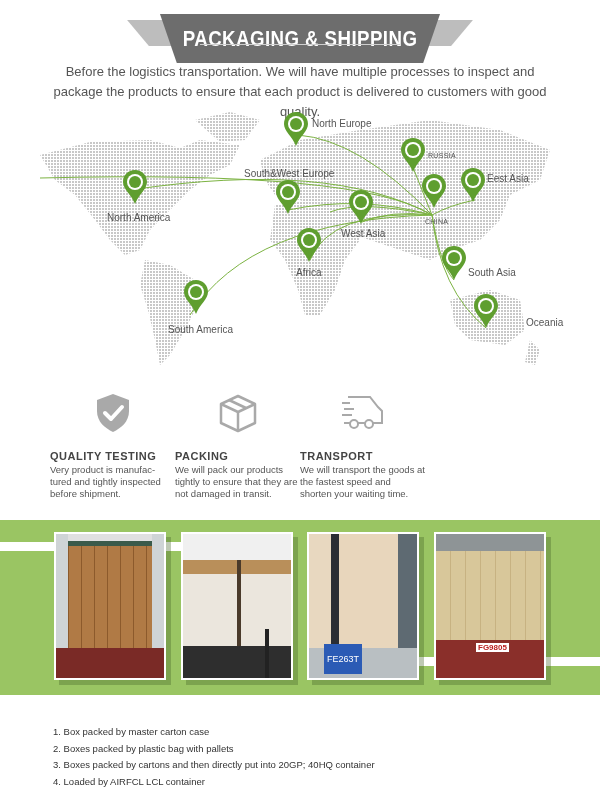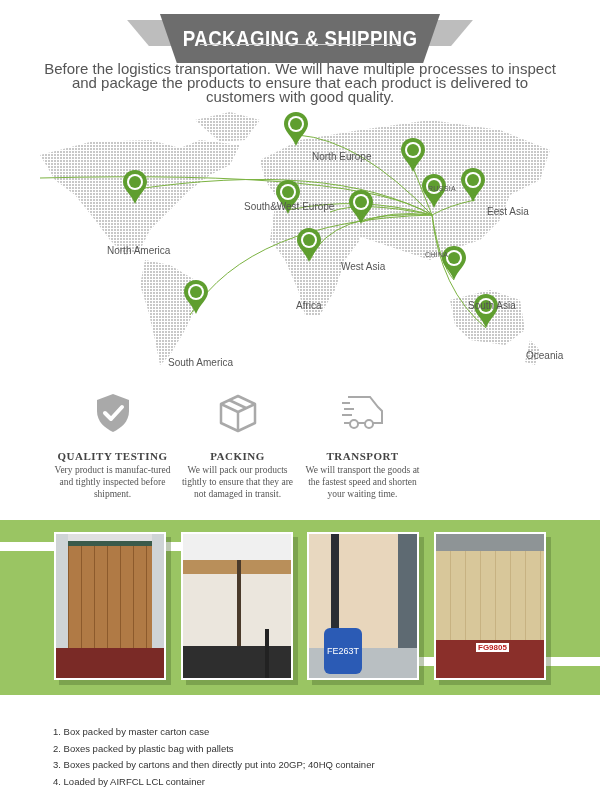--- a/index.html
+++ b/index.html
@@ -8,29 +8,29 @@
 
   .banner { position: absolute; left: 160px; top: 14px; width: 280px; height: 34px; }
   .banner .wing { position: absolute; top: 6px; width: 40px; height: 26px; background: #bdbdbd; }
   .banner .wing.l { left: -22px; transform: skewX(40deg); }
   .banner .wing.r { right: -22px; transform: skewX(-40deg); }
   .banner .main { position: absolute; left: 0; right: 0; top: 0; height: 49px; background: #6d6d6d;
      clip-path: polygon(0 0, 100% 0, 94% 100%, 6% 100%); display:flex; align-items:center; justify-content:center; }
   .banner .title { color: #fff; font-weight: bold; font-size: 22px; letter-spacing: 0.5px; font-family: "Liberation Sans", sans-serif; transform: scaleX(0.85); }
   .banner .underline { position: absolute; left: 40px; right: 40px; bottom: 3px; height: 1px; background: #cfcfcf; }
 
-  .intro { position: absolute; top: 62px; left: 40px; width: 520px; text-align: center; font-size: 15px; line-height: 14px; color: #555; }
+  .intro { position: absolute; top: 62px; left: 40px; width: 520px; text-align: center; font-size: 13px; line-height: 20px; color: #555; }
 
   .map { position: absolute; left: 30px; top: 100px; width: 540px; height: 280px; }
   .map svg { position: absolute; left: 0; top: 0; }
-  .pin-label { position: absolute; font-size: 10px; color: #555; white-space: nowrap; margin-top: 33px; }
+  .pin-label { position: absolute; font-size: 10px; color: #555; white-space: nowrap; }
   .pin-label.small { font-size: 7px; letter-spacing: 0.3px; }
 
   .features { position: absolute; top: 388px; left: 50px; width: 500px; display: flex; }
-  .feature { width: 125px; text-align: center; font-family: Liberation Serif, serif; }
+  .feature { width: 125px; text-align: left; }
   .feature .ico { height: 50px; display: flex; justify-content: center; align-items: center; }
   .feature .ftitle { margin-top: 12px; font-weight: bold; font-size: 11px; color: #444; letter-spacing: 0.5px; }
   .feature .fdesc { margin-top: 2px; font-size: 9.5px; line-height: 12px; color: #555; }
 
   .green-band { position: absolute; left: 0; top: 520px; width: 600px; height: 175px; background: #9ac563; }
   .white-stripe { position: absolute; height: 9px; background: #fff; }
   .photo { position: absolute; top: 532px; width: 112px; height: 148px; border: 2px solid #fff; box-shadow: 5px 5px 0 rgba(70,100,40,0.35); overflow: hidden; }
   .photo .inner { position:absolute; inset:0; }
 
   .details { position: absolute; left: 53px; top: 710px; }
@@ -165,21 +165,21 @@
   <div style="position:absolute;right:0;top:0;bottom:30px;width:12px;background:#cfd4d6;"></div>
 </div>
 <div class="photo" style="left:181px">
   <div class="inner" style="background:linear-gradient(#f0f0f0 0 18%, #b98f5a 18% 28%, #ebe6dd 28% 78%, #2e2e2e 78%);"></div>
   <div style="position:absolute;left:50%;top:18%;bottom:22%;width:4px;background:#4a3a2a;"></div>
   <div style="position:absolute;left:82px;top:95px;width:4px;height:50px;background:#222;"></div>
 </div>
 <div class="photo" style="left:307px">
   <div class="inner" style="background:linear-gradient(90deg,#e8d8c0 0 20%,#2a2d33 20% 28%,#e8d6bc 28% 82%,#5e6a72 82%);"></div>
   <div style="position:absolute;left:0;right:0;bottom:0;height:30px;background:#b9bfc2;"></div>
-  <div style="position:absolute;left:15px;bottom:4px;background:#2b5bb5;color:#fff;font-size:9px;padding:18px 3px;border-radius:6px;">FE263T</div>
+  <div style="position:absolute;left:15px;bottom:4px;background:#2b5bb5;color:#fff;font-size:9px;padding:10px 3px;">FE263T</div>
 </div>
 <div class="photo" style="left:434px">
   <div class="inner" style="background:linear-gradient(#8e9496 0 12%, transparent 12%), repeating-linear-gradient(90deg,#d8c79a 0 14px,#c7b282 14px 15px), #d8c79a;"></div>
   <div style="position:absolute;left:0;right:0;bottom:0;height:38px;background:#8a2f2a;"></div>
   <div style="position:absolute;left:40px;bottom:26px;background:#fff;color:#b22;font-size:8px;padding:0 2px;font-weight:bold;">FG9805</div>
 </div>
 
 <div class="details">
   <ol>
     <li>1. Box packed by master carton case</li>

